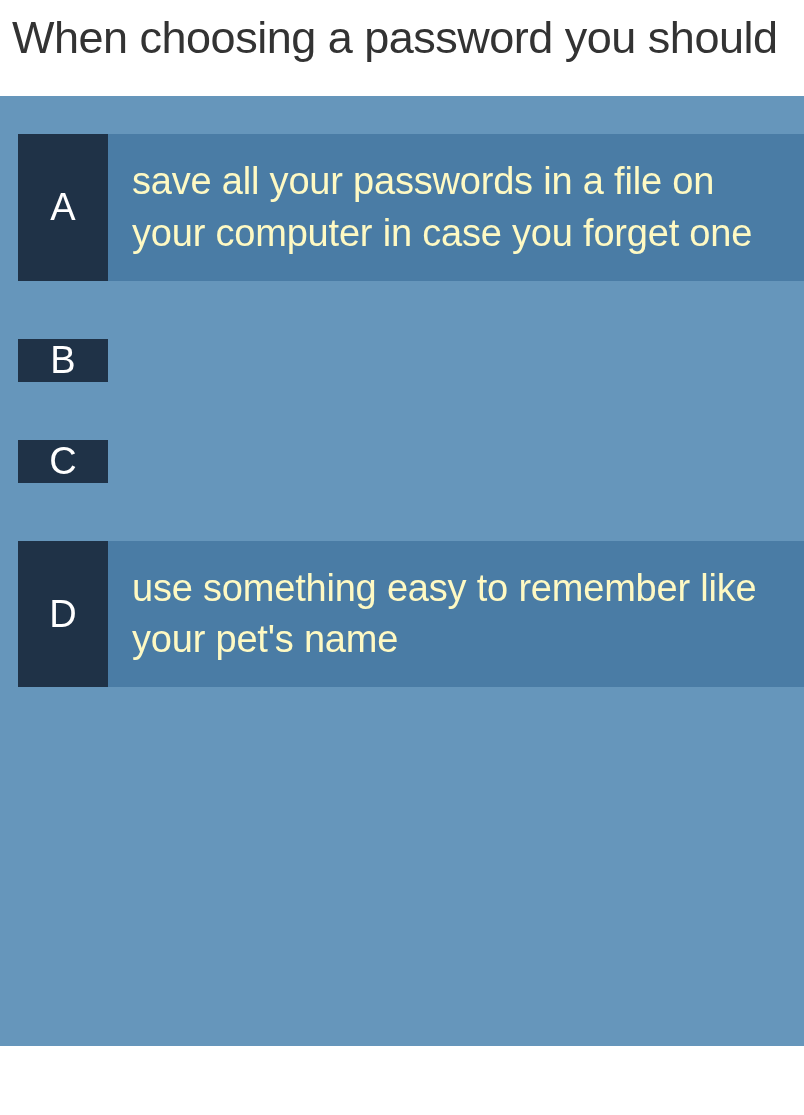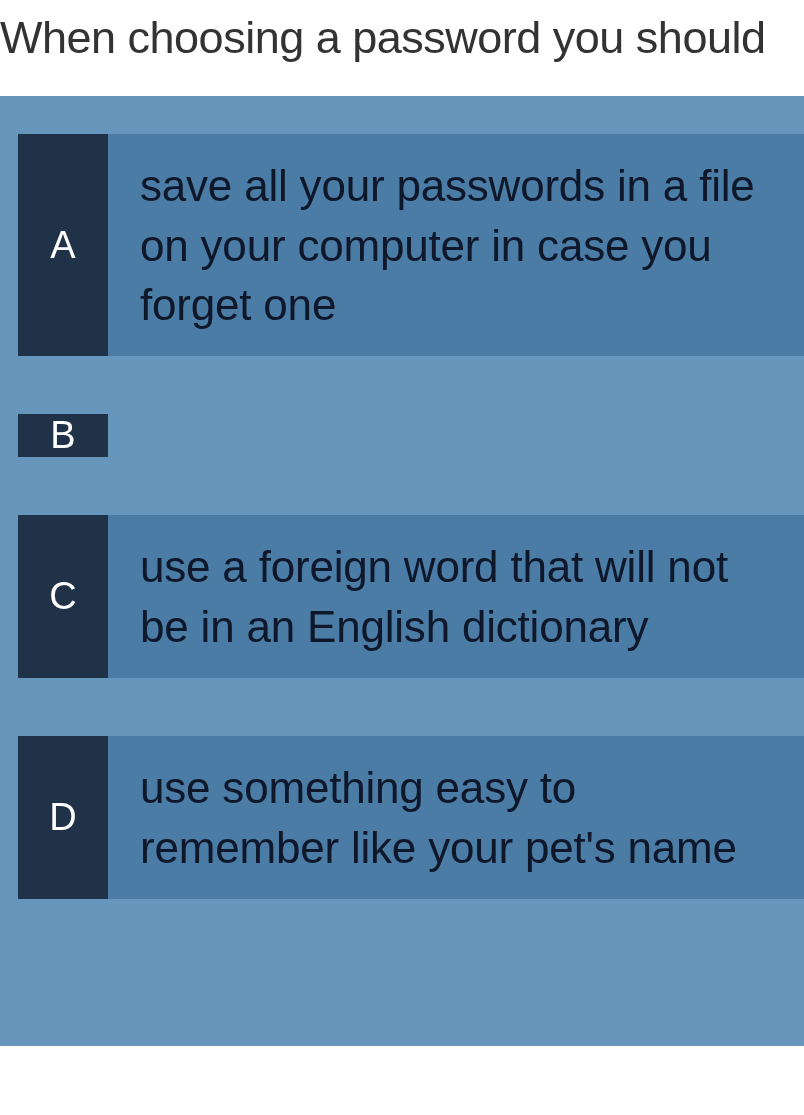--- a/index.html
+++ b/index.html
@@ -8,21 +8,21 @@
       box-sizing: border-box;
     }
     body {
       font-family: -apple-system, BlinkMacSystemFont, "Helvetica Neue", Helvetica, Arial, sans-serif;
       width: 804px;
       height: 1115px;
       background: #ffffff;
       font-weight: 300;
     }
     .question-header {
-      padding: 10px 16px 30px 0;
+      padding: 10px 16px 30px 12px;
       background: #ffffff;
     }
     .question-text {
       font-size: 45px;
       color: #333333;
       line-height: 1.25;
       letter-spacing: -0.5px;
       font-weight: 400;
     }
     .options-container {
@@ -50,26 +50,25 @@
       font-weight: 400;
     }
     .option-text-box {
       background: #4a7ca5;
       flex: 1;
       padding: 22px 20px 22px 24px;
       display: flex;
       align-items: center;
     }
     .option-text {
-      color: #0f172a;
-      font-size: 44px;
+      color: #fef9c3;
+      font-size: 38px;
       line-height: 1.35;
       font-weight: 400;
       letter-spacing: -0.2px;
-      margin-left: 8px;
     }
   </style>
 </head>
 <body>
 
 <div class="question-header">
   <div class="question-text">When choosing a password you should</div>
 </div>
 
 <div class="options-container">
@@ -85,23 +84,20 @@
   <div class="option-row">
     <div class="option-letter-box">
       <span class="option-letter">B</span>
     </div>
   </div>
 
   <div class="option-row">
     <div class="option-letter-box">
       <span class="option-letter">C</span>
     </div>
-    <div class="option-text-box">
-      <span class="option-text">use a foreign word that will not be in an English dictionary</span>
-    </div>
   </div>
 
   <div class="option-row">
     <div class="option-letter-box">
       <span class="option-letter">D</span>
     </div>
     <div class="option-text-box">
       <span class="option-text">use something easy to remember like your pet's name</span>
     </div>
   </div>

